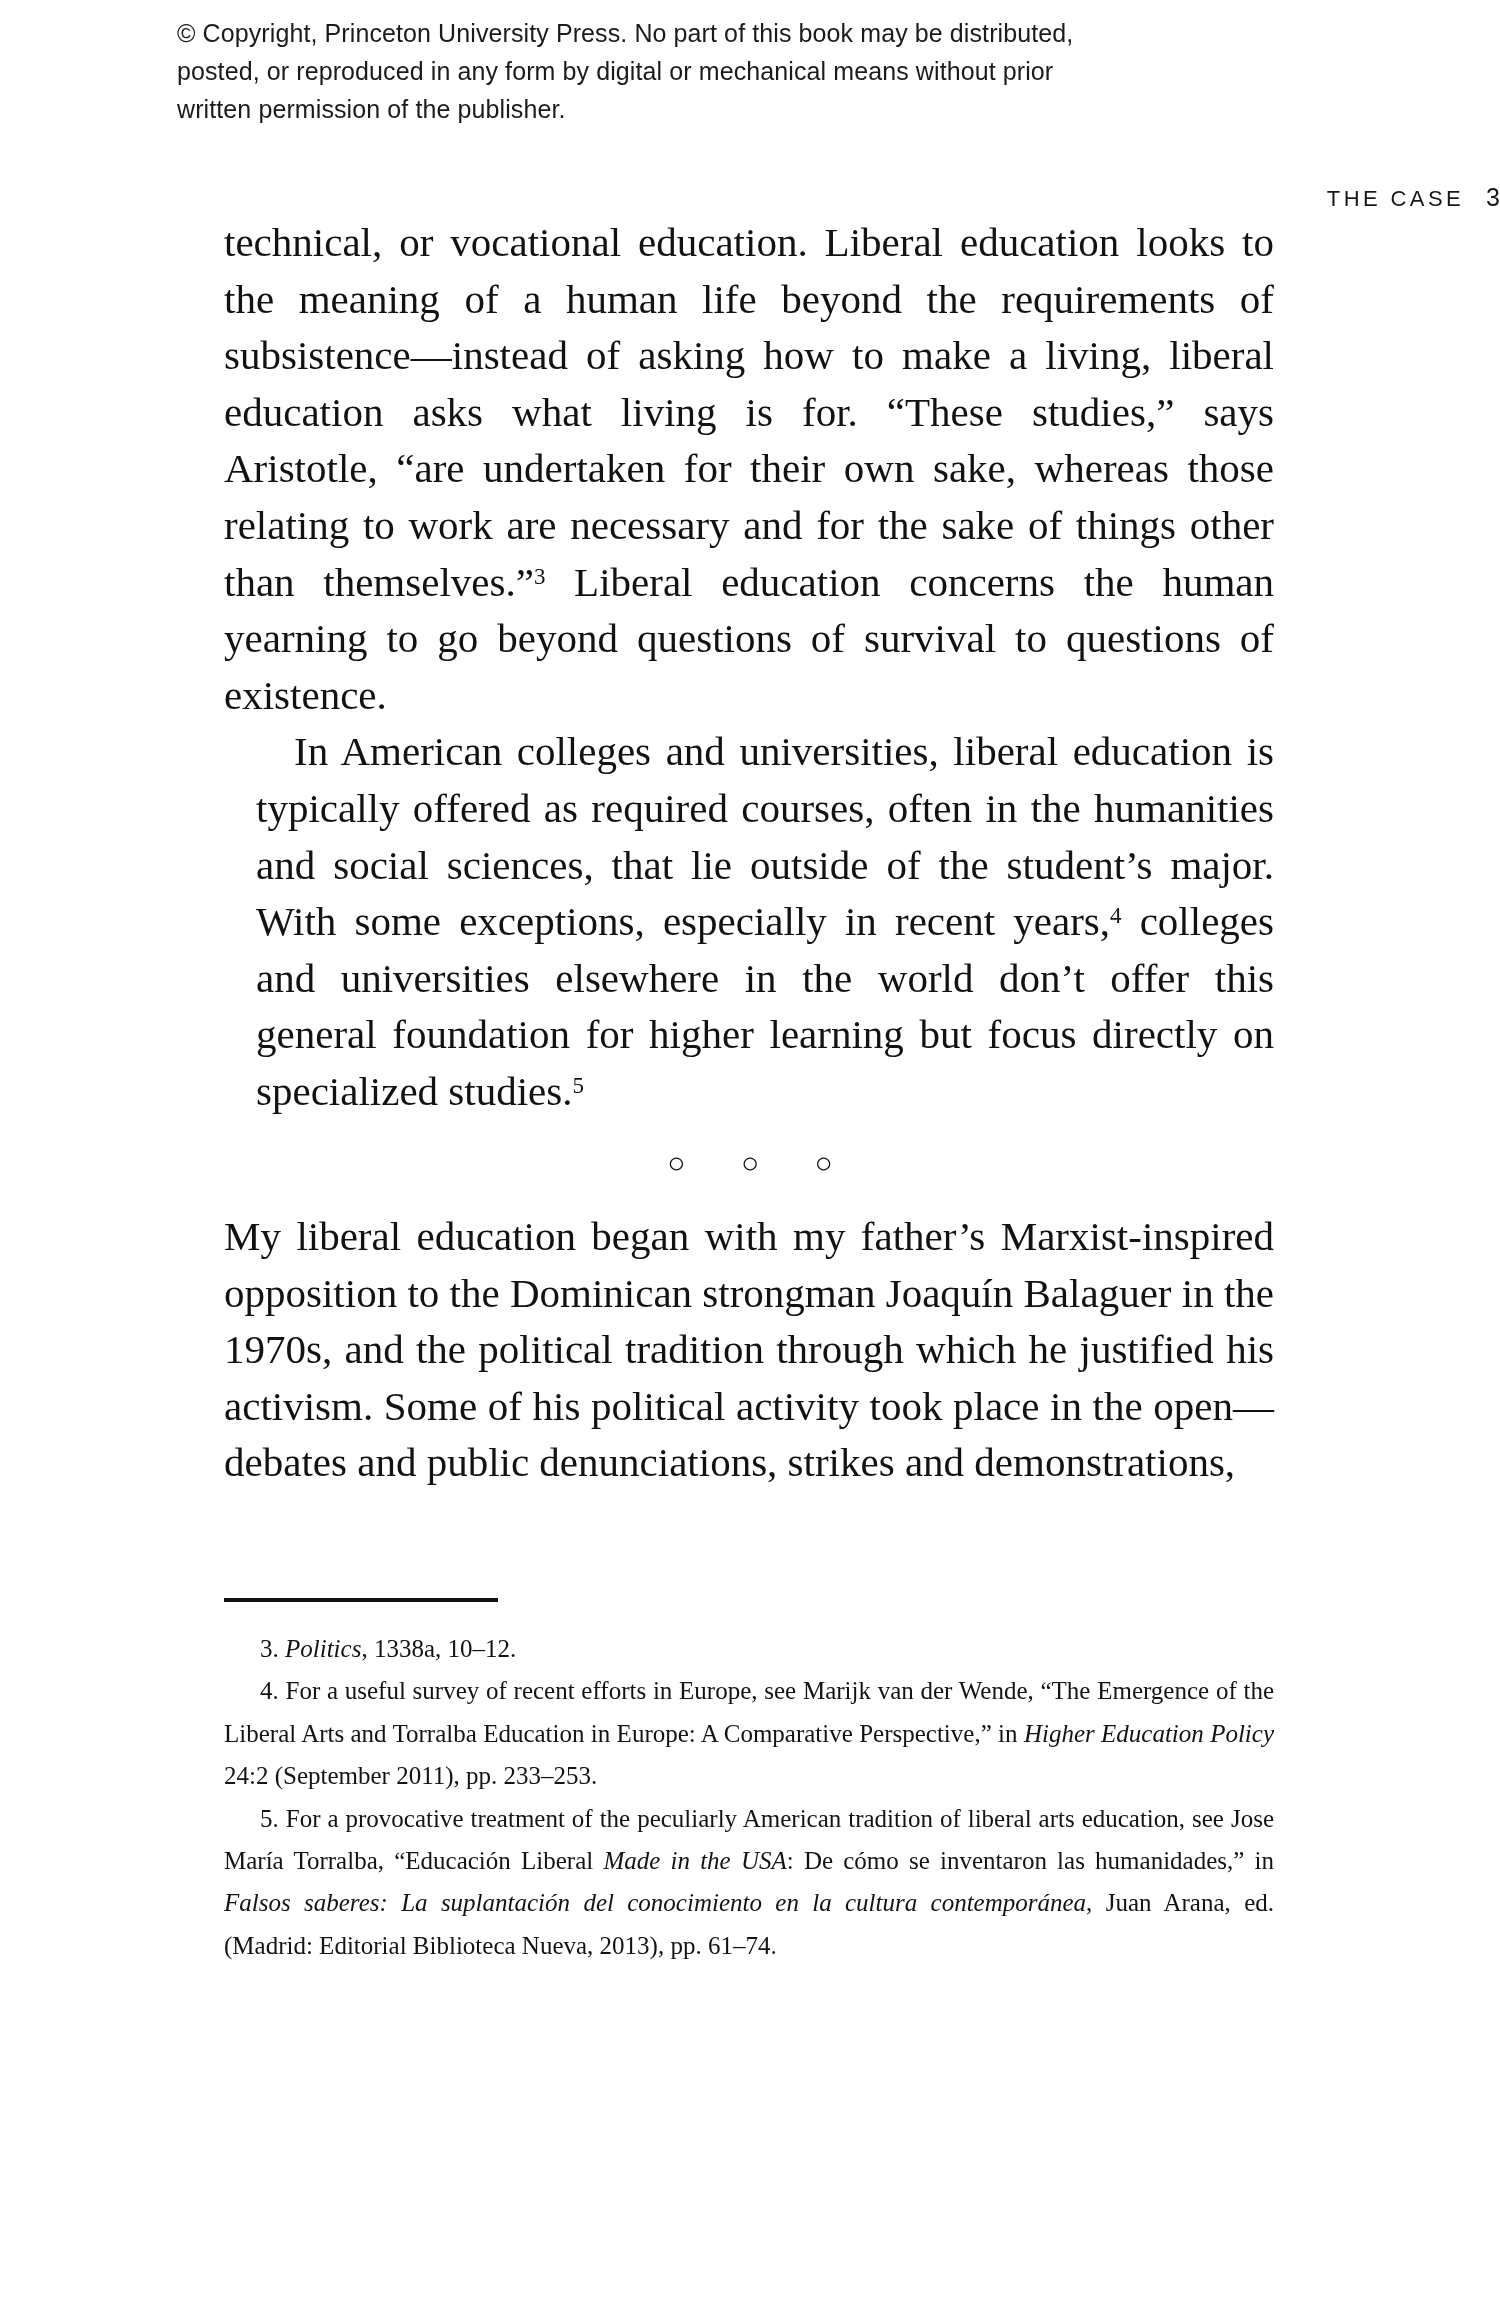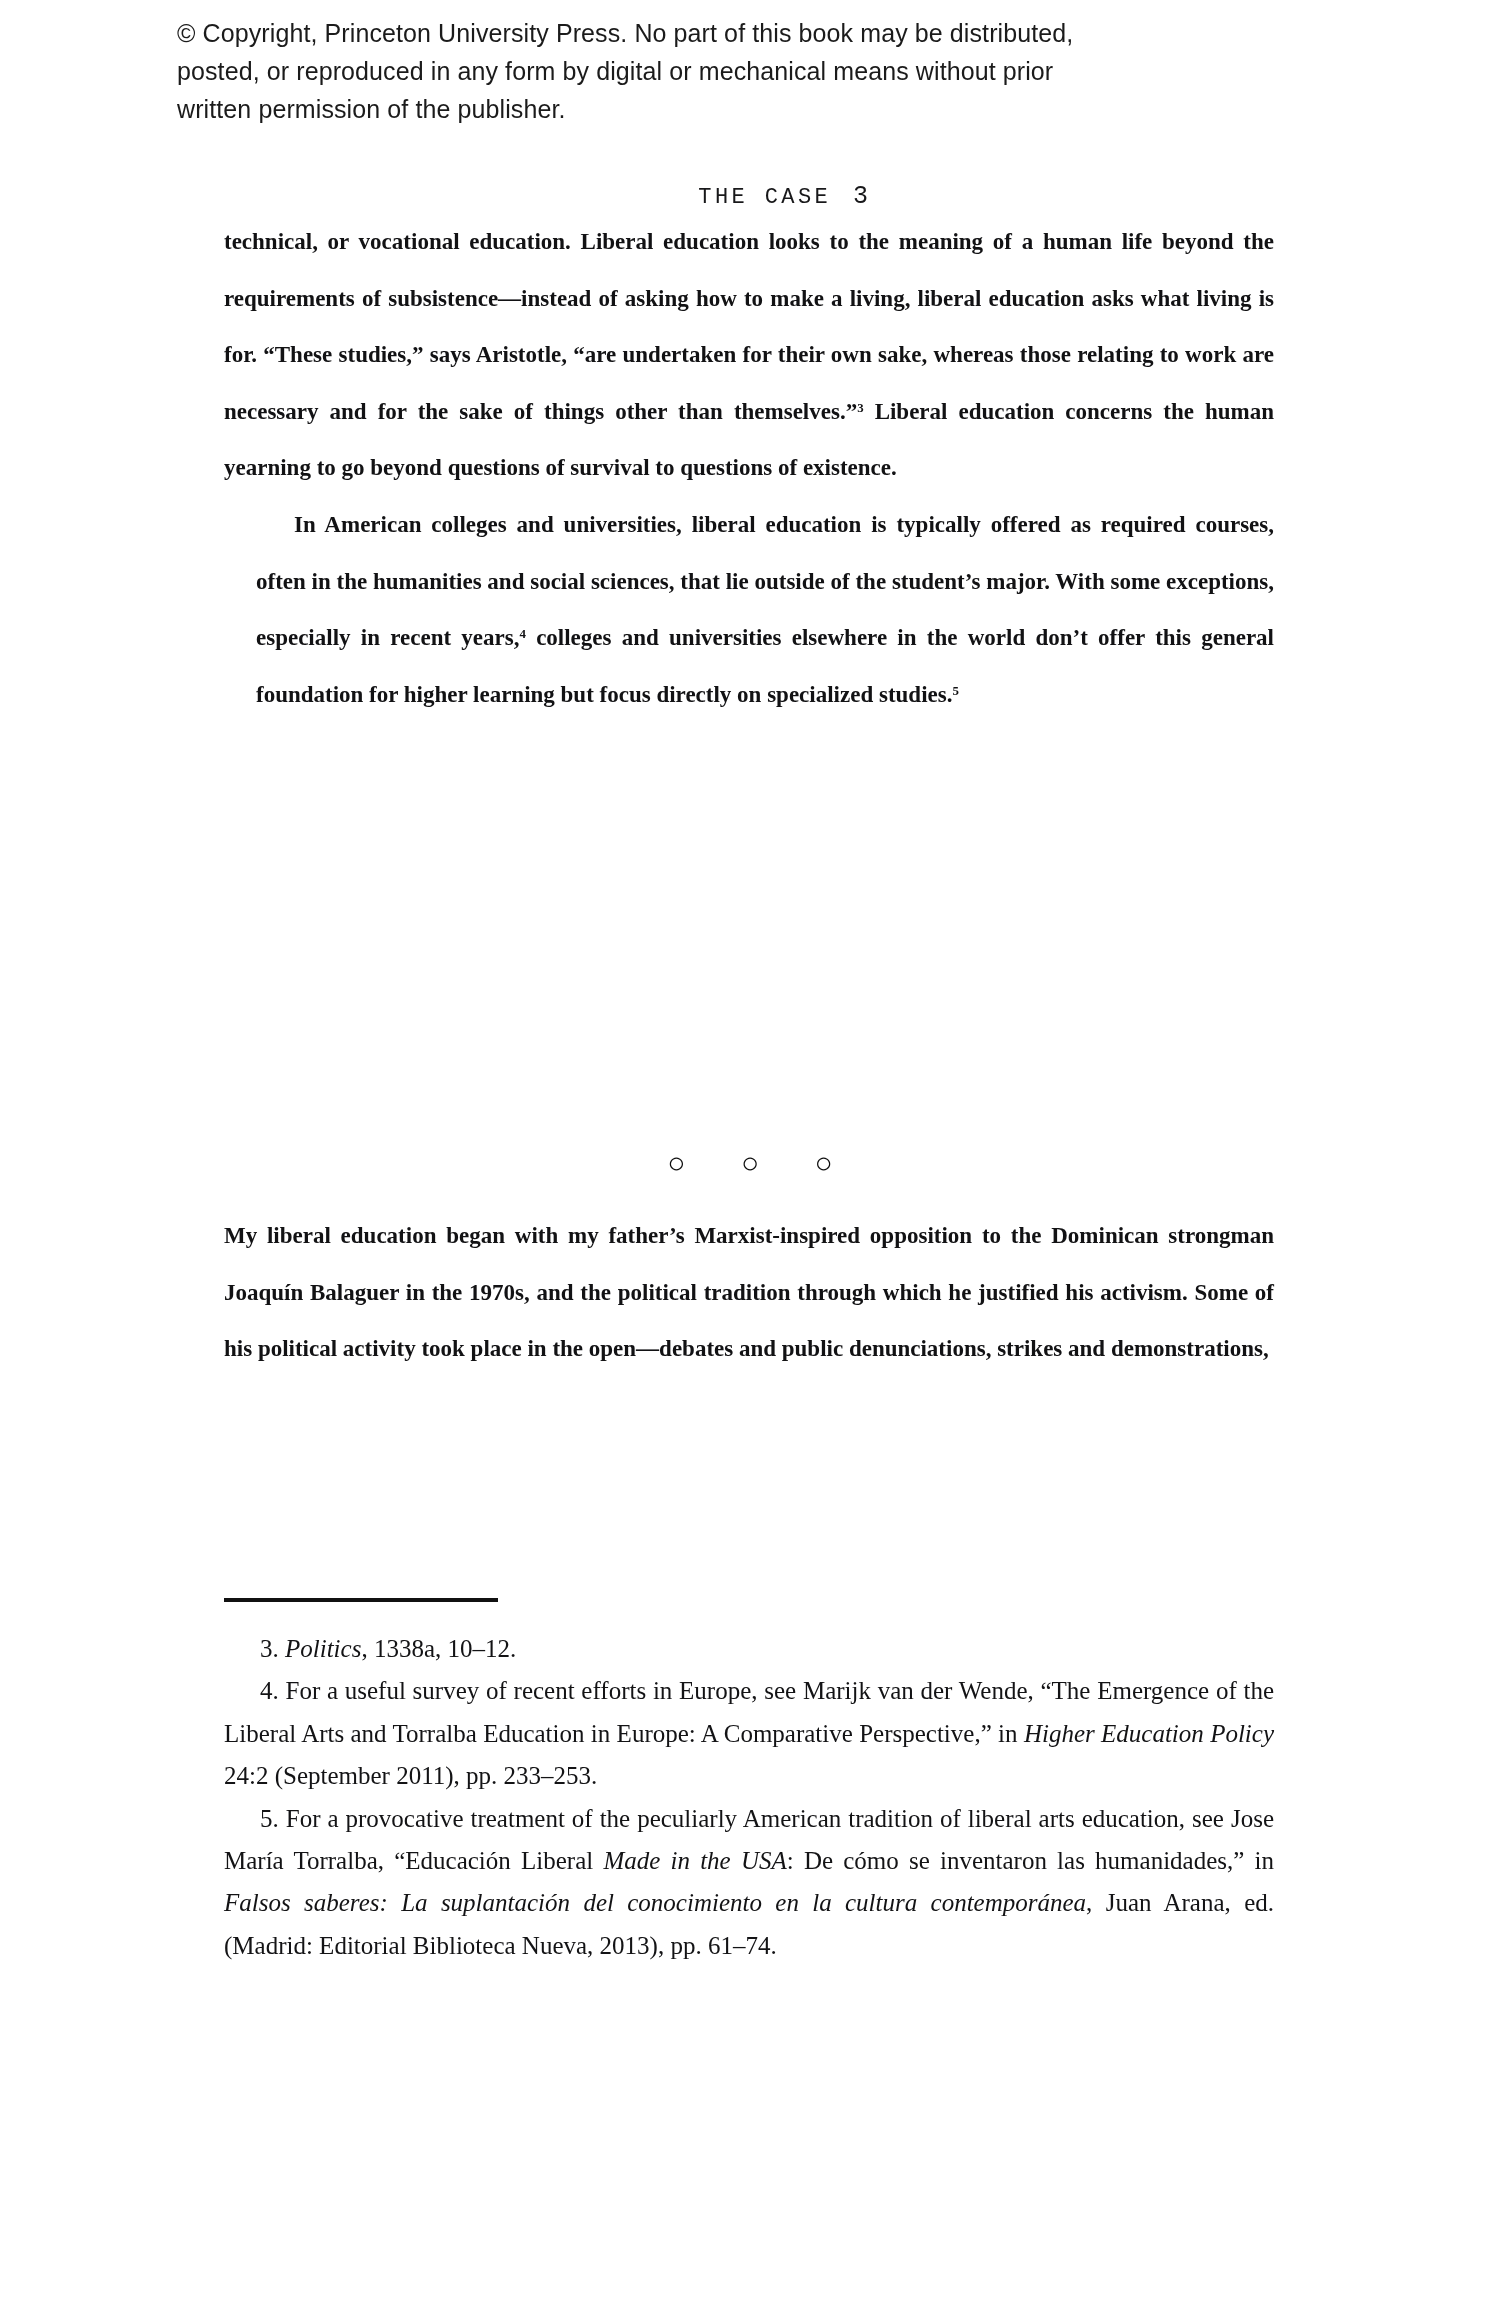--- a/index.html
+++ b/index.html
@@ -45,22 +45,22 @@
     top: 2240px;
     font-size: 25px;
   }
 
   
   .running-head {
     position: absolute;
     top: 157px;
     left: 0;
     width: 1500px;
-    text-align: center;
-    font-family: Liberation Mono, monospace;
+    text-align: right;
+    font-family: Liberation Sans, sans-serif;
     font-size: 22px;
     letter-spacing: 3.4px;
     color: #18181a;
     white-space: pre;
   }
   .running-head .folio {
     letter-spacing: 0;
     margin-left: 22px;
     font-size: 25px;
   }
@@ -68,27 +68,26 @@
   
   .textblock {
     position: absolute;
     left: 224px;
     top: 214px;
     width: 1050px;
   }
 
   p.body {
     margin: 0;
-    font-size: 23px;
+    font-size: 41px;
     line-height: 56.6px;
     text-align: justify;
     text-justify: inter-word;
     color: #121214;
     hyphens: manual;
-    font-weight: bold;
     -webkit-hyphens: manual;
   }
 
   p.body.indent {
     text-indent: 38px;
     margin-left: 32px;
   }
 
   p.body.lastline-left {
     text-align-last: left;

